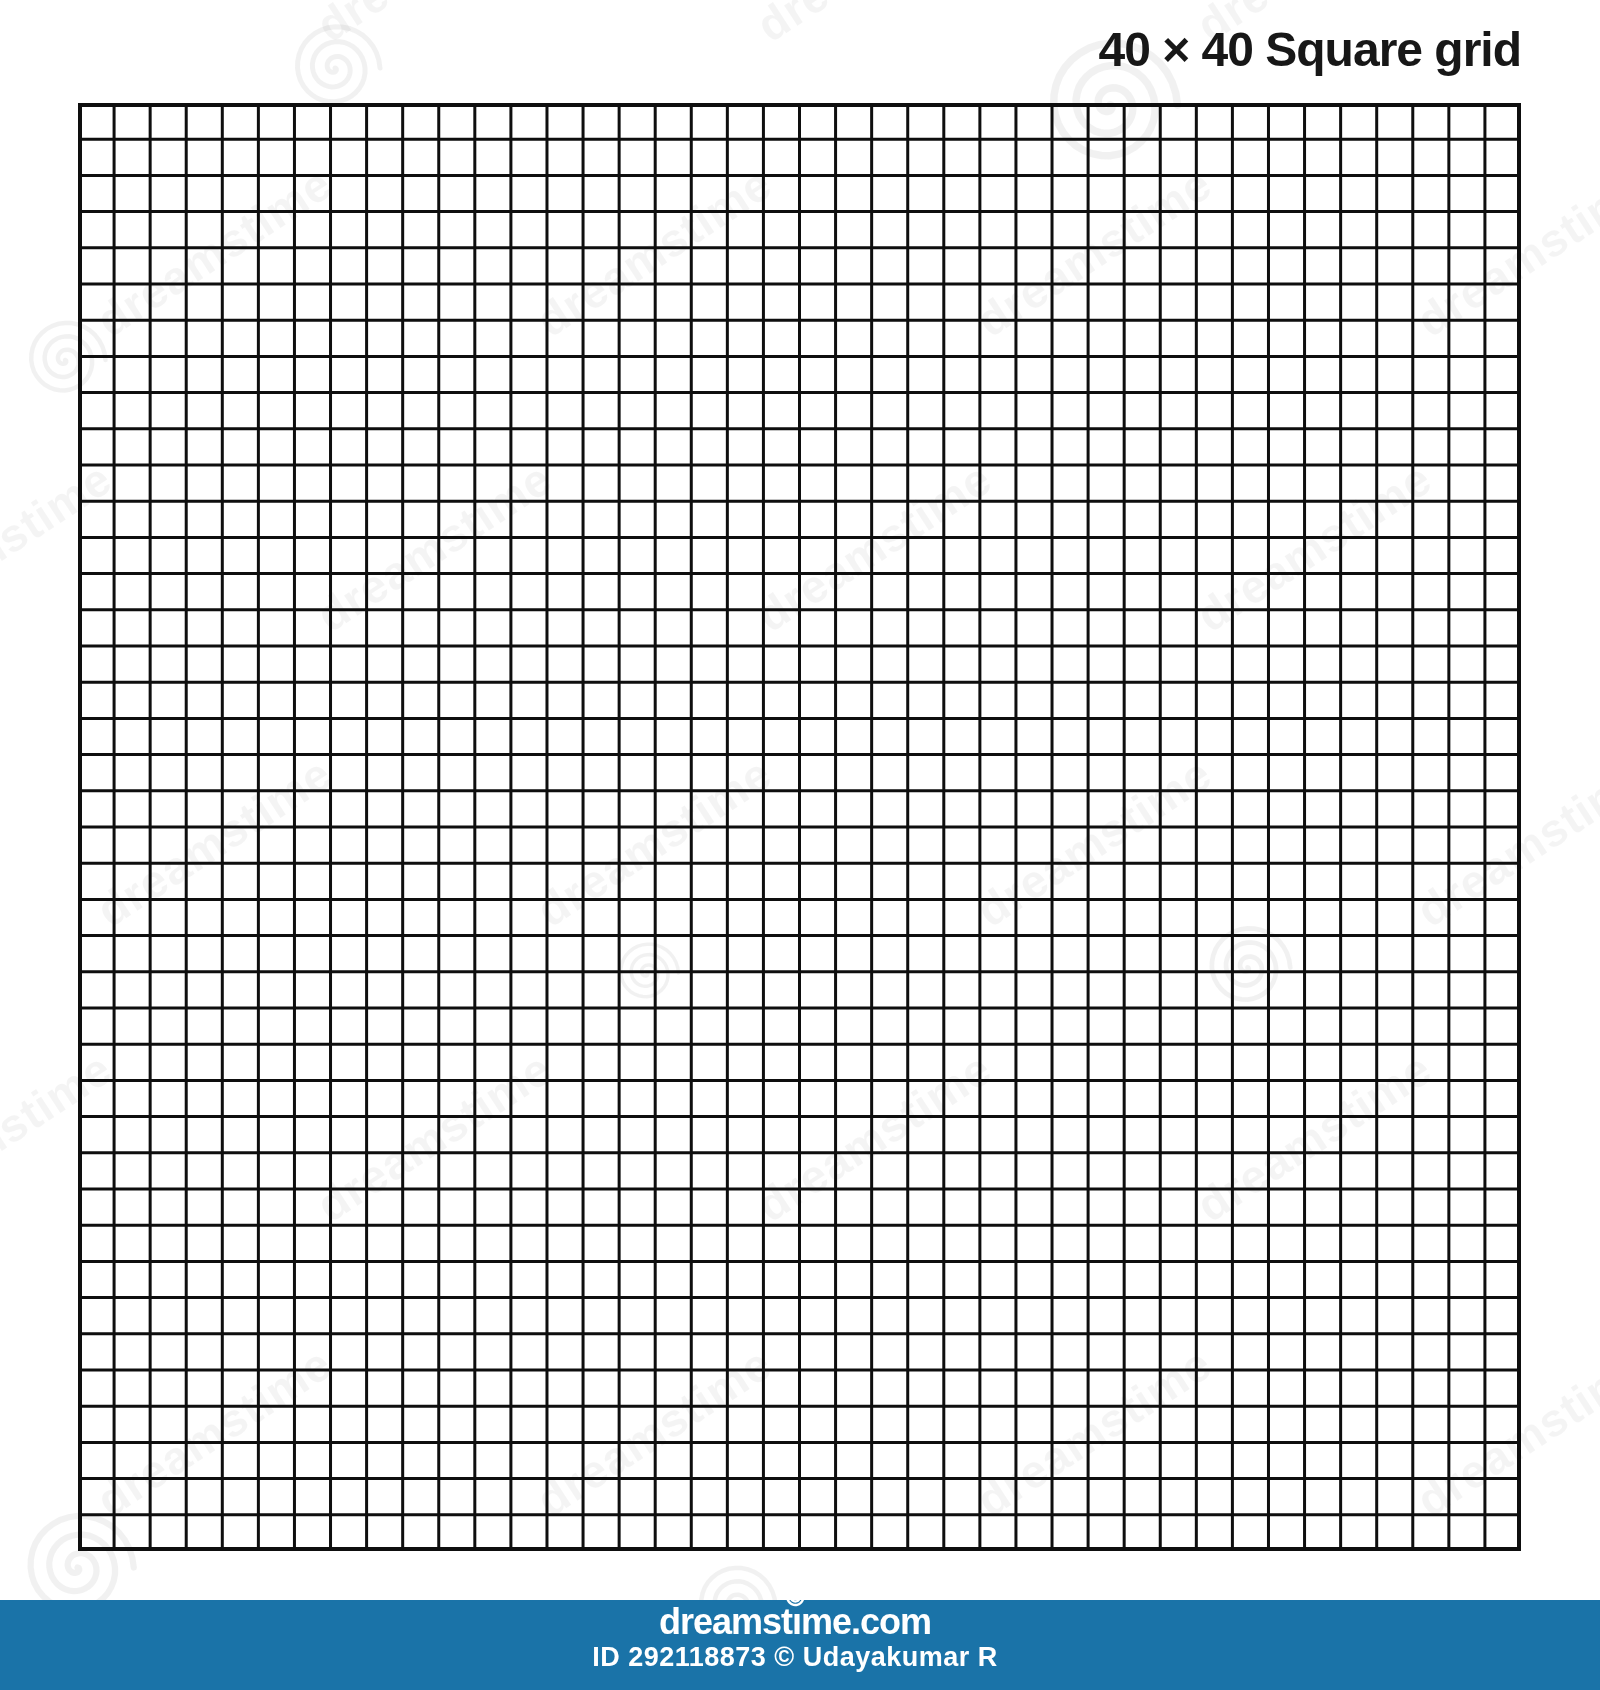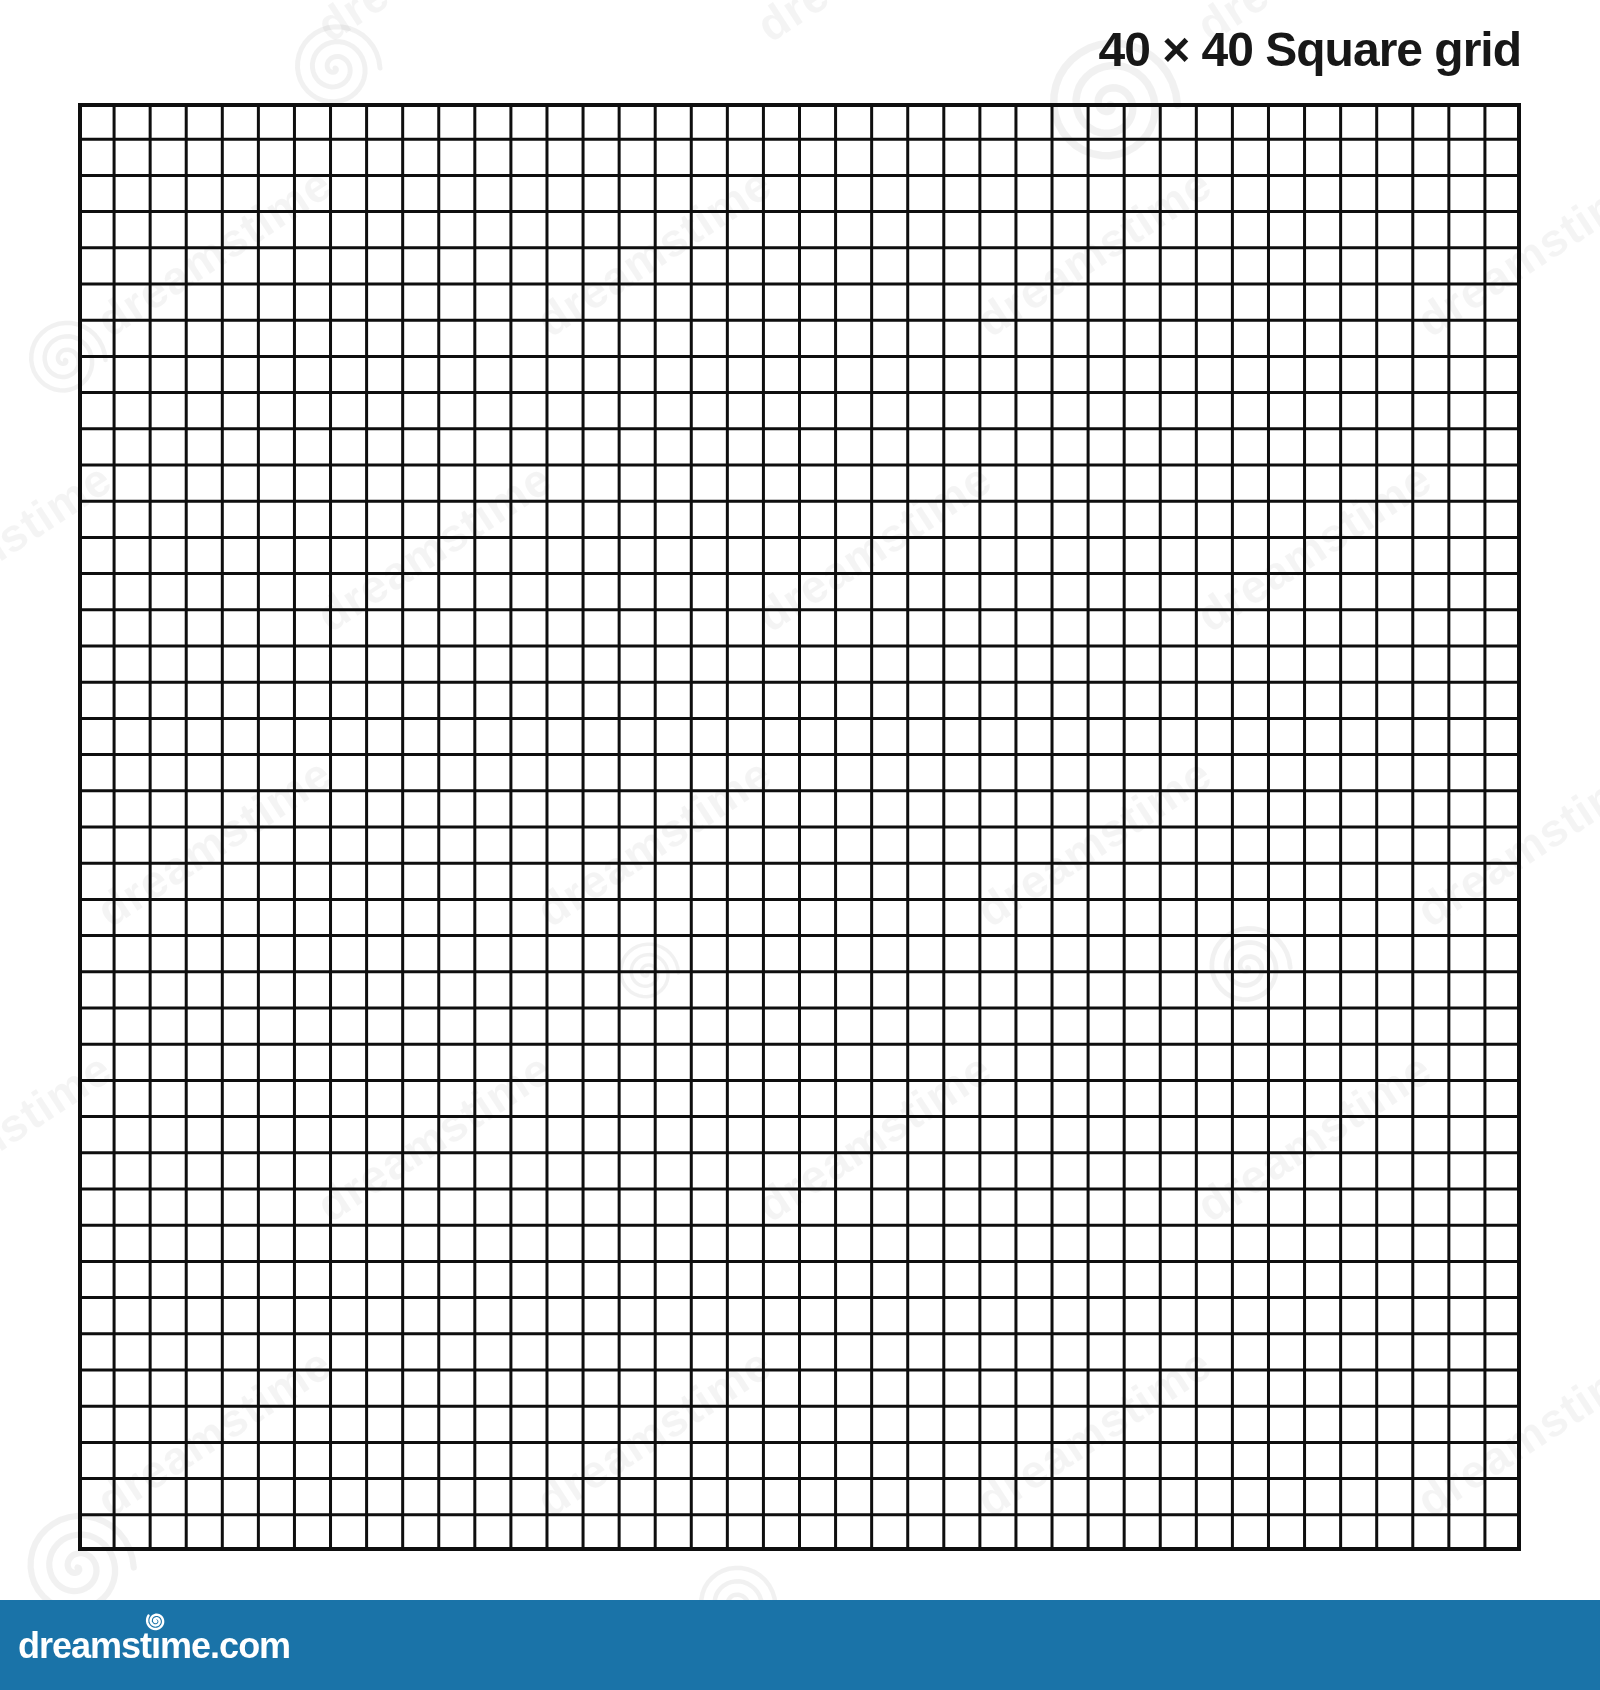--- a/index.html
+++ b/index.html
@@ -15,21 +15,21 @@
   .wm-spiral{position:absolute;opacity:0.09;}
   .title{
     position:absolute;top:22px;left:78px;width:1443px;margin:0;z-index:2;
     text-align:right;font-size:48px;font-weight:bold;color:#171717;
     letter-spacing:-1px;line-height:56px;
   }
   .grid-svg{position:absolute;left:78px;top:103px;width:1443px;height:1448px;z-index:1;}
   .footer{
     position:absolute;left:0;top:1600px;width:1600px;height:90px;z-index:3;
     display:flex;align-items:center;
-    padding:0 28px 0 18px;box-sizing:border-box;color:#ffffff;
+    padding:0 28px 0 18px;box-sizing:border-box;color:#ffffff;flex-direction:column;
   }
   .logo{
     font-size:36px;font-weight:bold;letter-spacing:-1px;
     display:flex;align-items:baseline;position:relative;top:1px;
   }
   .logo-iwrap{position:relative;display:inline-block;}
   .logo-iwrap svg{position:absolute;left:50%;top:-15px;transform:translateX(-50%);}
   .credit{font-size:27px;font-weight:bold;letter-spacing:0.5px;}
 </style>
 </head>
@@ -98,13 +98,14 @@
   <div class="logo">
     <span>dreamst</span>
     <span class="logo-iwrap">
       <span>ı</span>
       <svg id="logo-spiral" width="22" height="22" viewBox="0 0 100 100" xmlns="http://www.w3.org/2000/svg">
           <path d="M50.0 50.0L50.4 50.1L50.8 50.3L51.2 50.7L51.4 51.1L51.4 51.7L51.4 52.3L51.1 52.9L50.6 53.5L50.0 54.0L49.3 54.4L48.4 54.6L47.4 54.7L46.3 54.5L45.3 54.1L44.2 53.4L43.3 52.5L42.5 51.4L42.0 50.1L41.6 48.6L41.6 47.1L41.8 45.4L42.4 43.8L43.3 42.2L44.5 40.8L46.0 39.6L47.8 38.6L49.8 37.9L51.9 37.6L54.2 37.7L56.4 38.2L58.7 39.2L60.7 40.6L62.6 42.3L64.1 44.4L65.3 46.9L66.1 49.6L66.4 52.4L66.1 55.4L65.3 58.3L64.0 61.1L62.2 63.7L59.9 66.0L57.1 67.8L54.0 69.2L50.7 70.1L47.1 70.4L43.5 70.0L39.9 68.9L36.5 67.3L33.4 65.0L30.7 62.1L28.5 58.8L26.9 55.0L25.9 51.0L25.6 46.7L26.2 42.4L27.4 38.2L29.4 34.2L32.2 30.6L35.6 27.4L39.5 24.8L43.9 23.0L48.7 21.9L53.6 21.6L58.6 22.3L63.5 23.8L68.1 26.1L72.3 29.3L75.9 33.2L78.8 37.8L80.9 42.9L82.1 48.3L82.4 53.9L81.6 59.6L79.9 65.1L77.2 70.3L73.6 75.0L69.1 79.1L64.0 82.4L58.3 84.8L52.2 86.1L45.8 86.4L39.5 85.6L33.3 83.6L27.5 80.6L22.2 76.5L17.7 71.6L14.0 65.8L11.4 59.5L9.9 52.7L9.6 45.7L10.5 38.6L12.7 31.8L16.0 25.3" stroke="#ffffff" stroke-width="11" fill="none" stroke-linecap="round"></path>
         </svg>
     </span>
     <span>me.com</span>
   </div>
+  <div class="credit">ID 292118873 © Udayakumar R</div>
 </div>
 
 </body></html>

